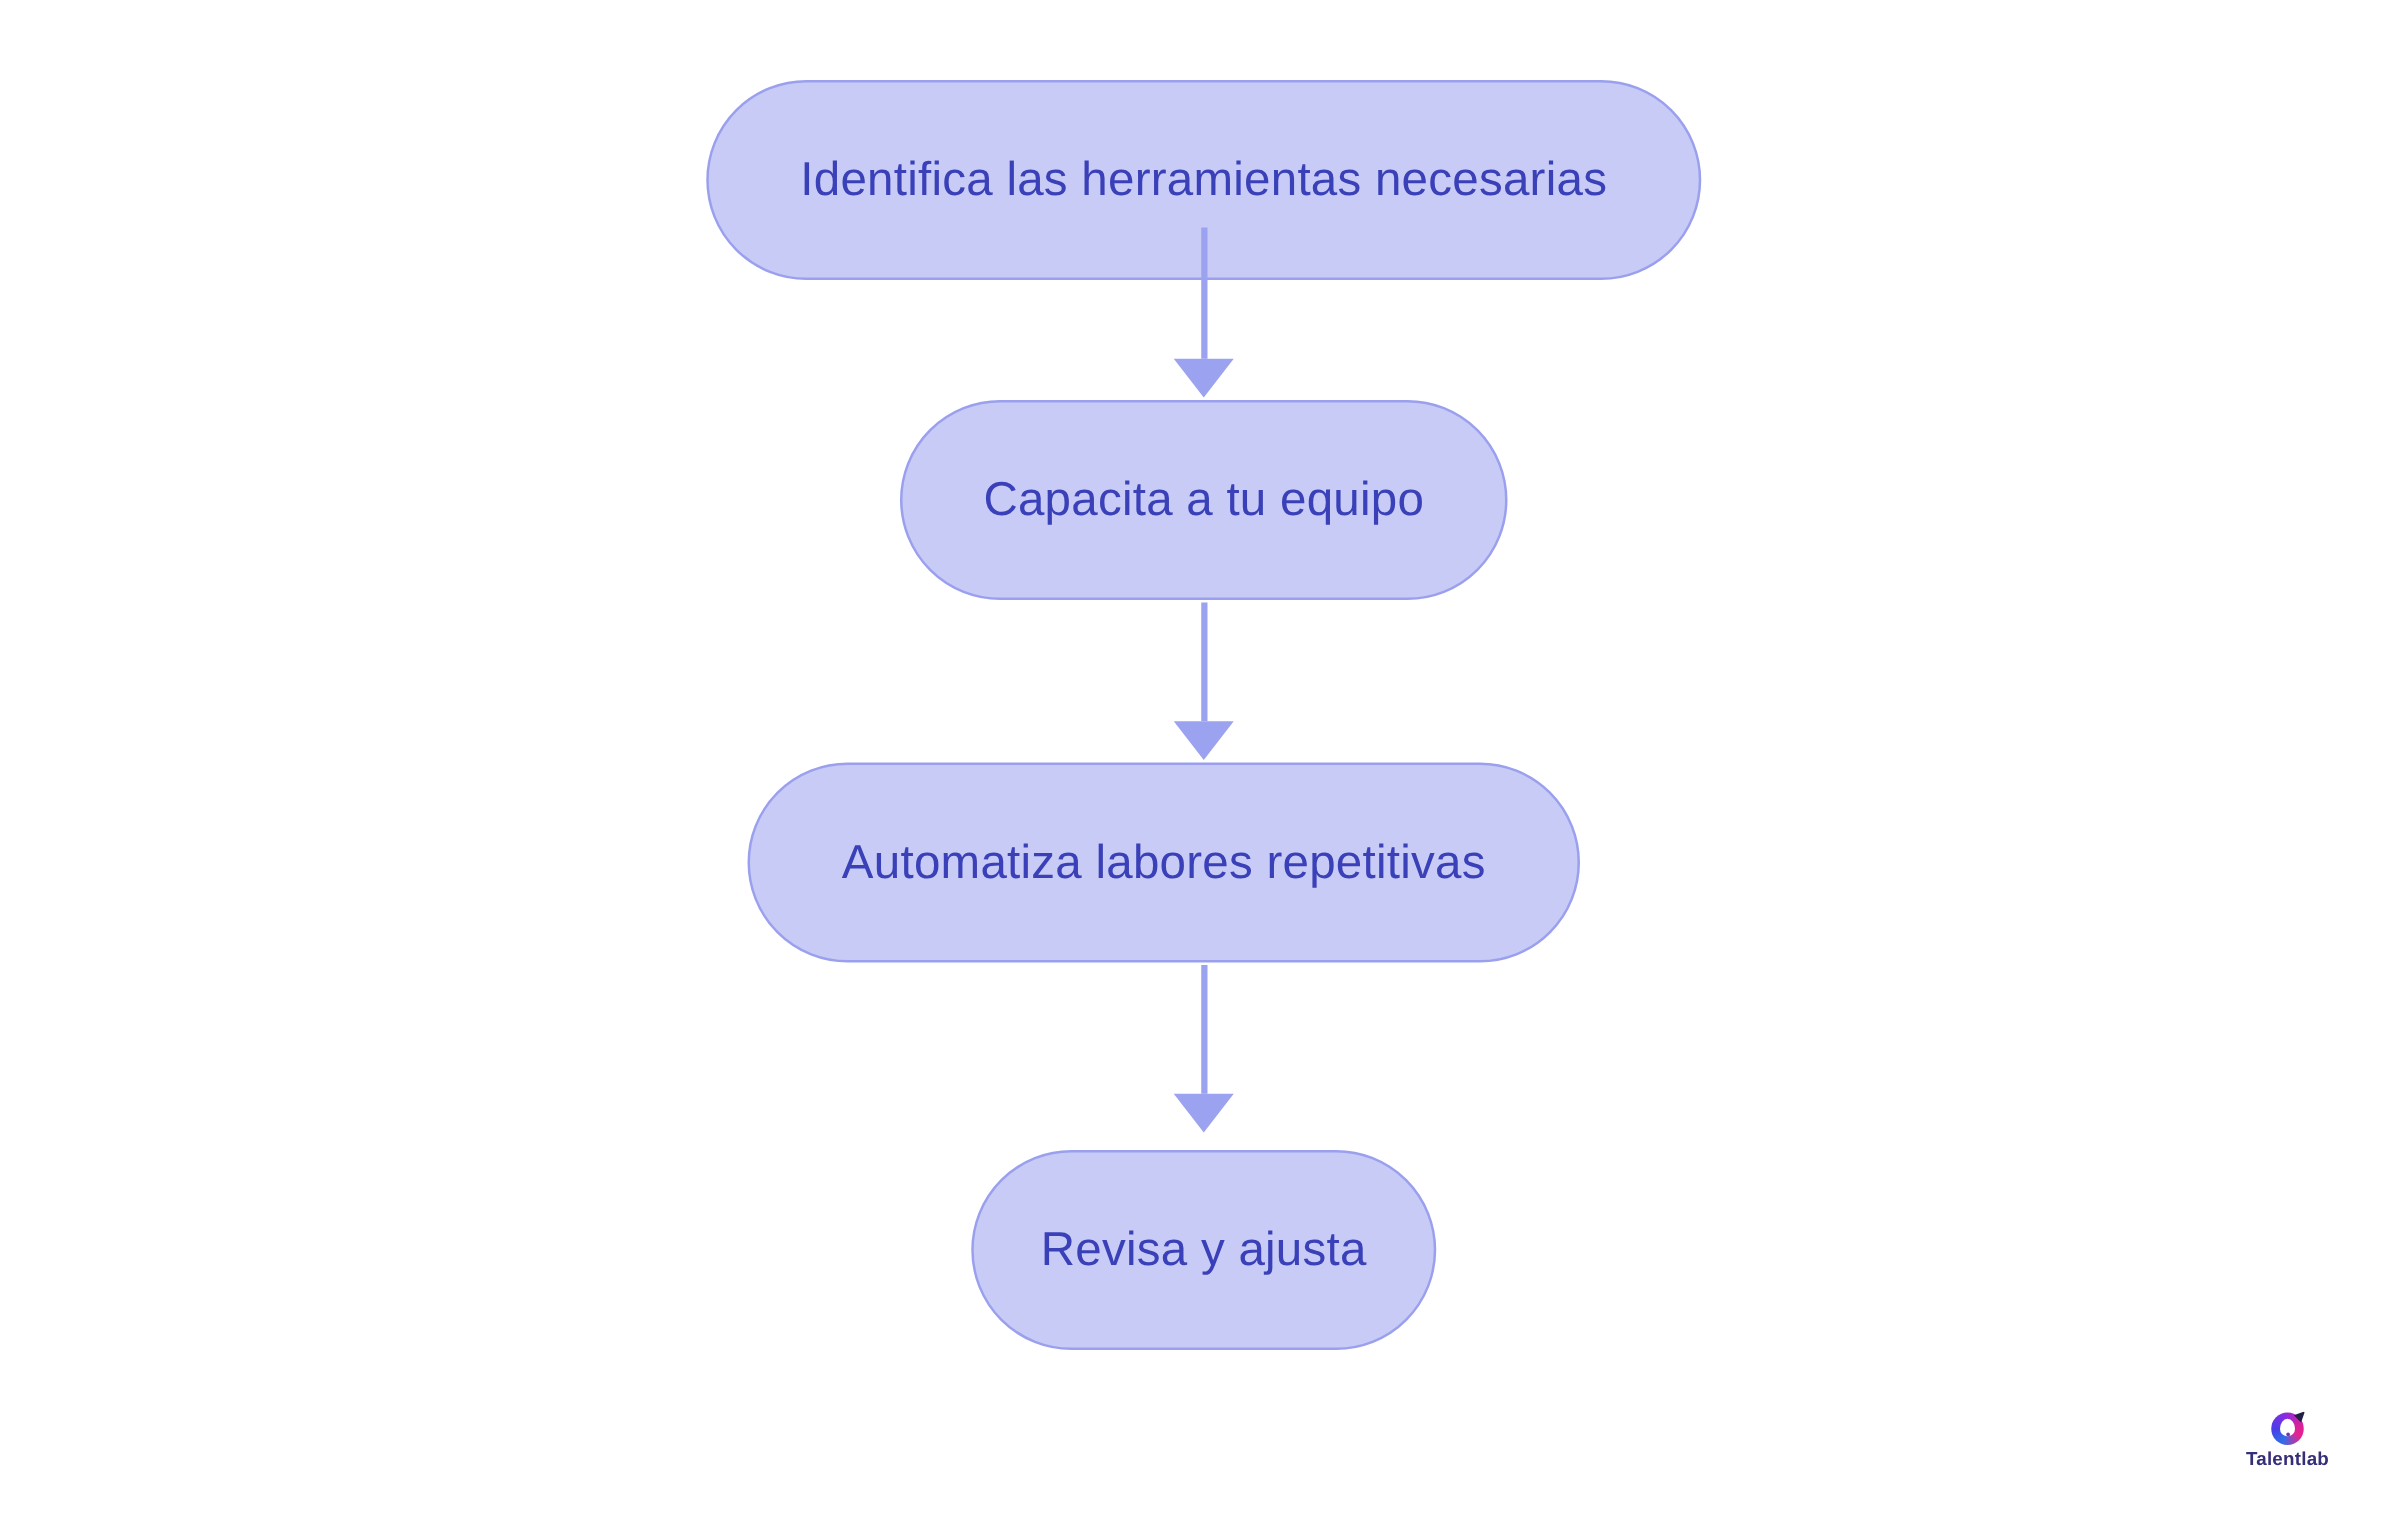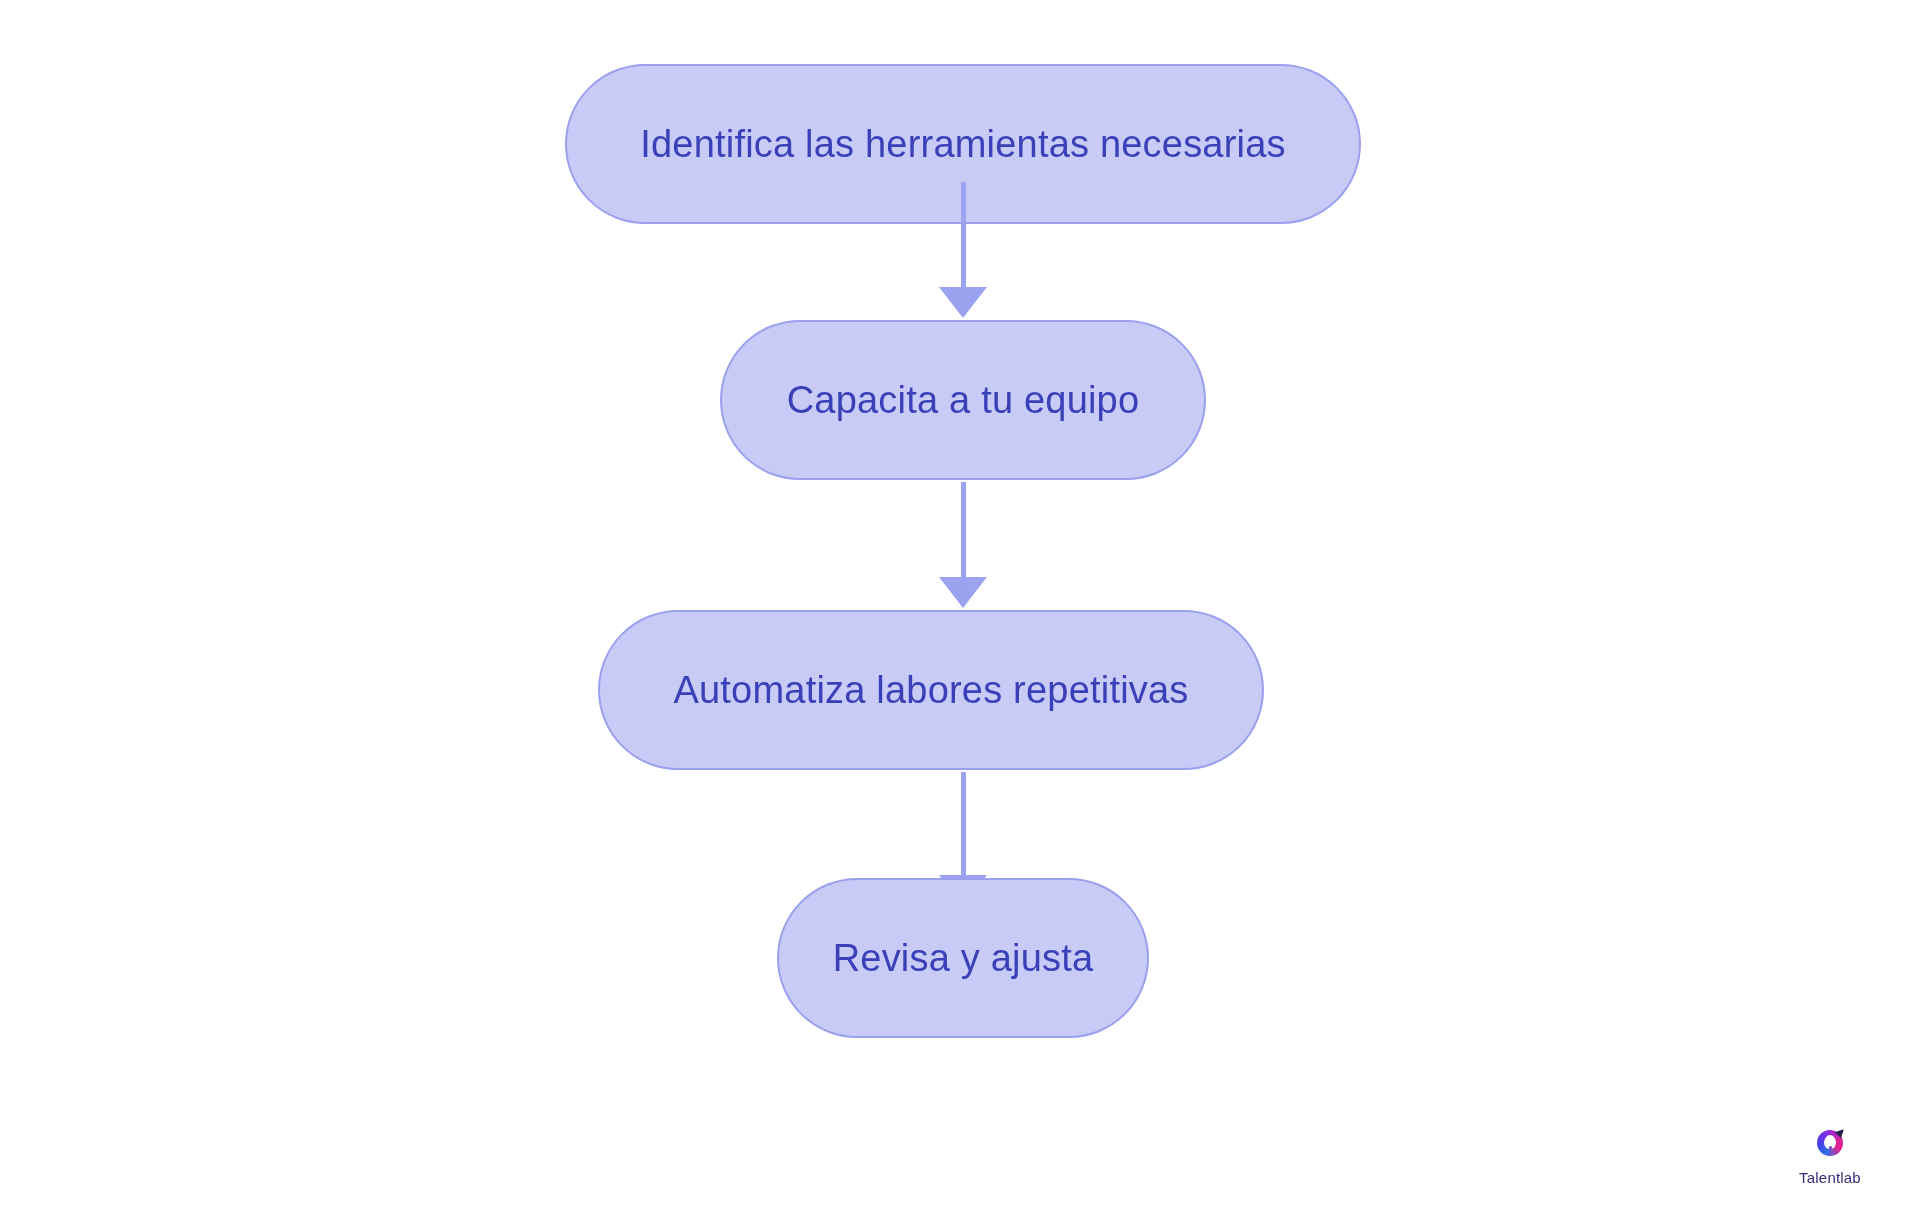--- a/index.html
+++ b/index.html
@@ -26,21 +26,21 @@
     align-items: center;
     justify-content: center;
     font-size: 38px;
     letter-spacing: 0.2px;
     color: #3a40b8;
     white-space: nowrap;
   }
   .node-1 { left: 565px; top: 20px;  width: 796px; margin-top: 44px; }
   .node-2 { left: 720px; top: 320px; width: 486px; text-align: right; }
   .node-3 { left: 598px; top: 610px; width: 666px; }
-  .node-4 { left: 777px; top: 878px; width: 372px; align-items: center; }
+  .node-4 { left: 777px; top: 920px; width: 372px; align-items: center; }
 
   .arrow {
     position: absolute;
     left: 963px;
     transform: translateX(-50%);
     display: flex;
     flex-direction: column;
     align-items: center;
   }
   .arrow .shaft {
@@ -105,24 +105,23 @@
     left: 12px;
     top: 16px;
     width: 3px;
     height: 3px;
     border-radius: 50%;
     background: #7b2fb8;
     z-index: 2;
   }
   .brand-label {
     font-size: 15px;
-    font-weight: normal;
+    font-weight: bold;
     letter-spacing: 0.2px;
     color: #352e78;
-    margin-top: 10px;
   }
 </style>
 </head>
 <body>
 
 <div class="canvas">
 
   <div class="node node-1">
     <span>Identifica las herramientas necesarias</span>
   </div>

